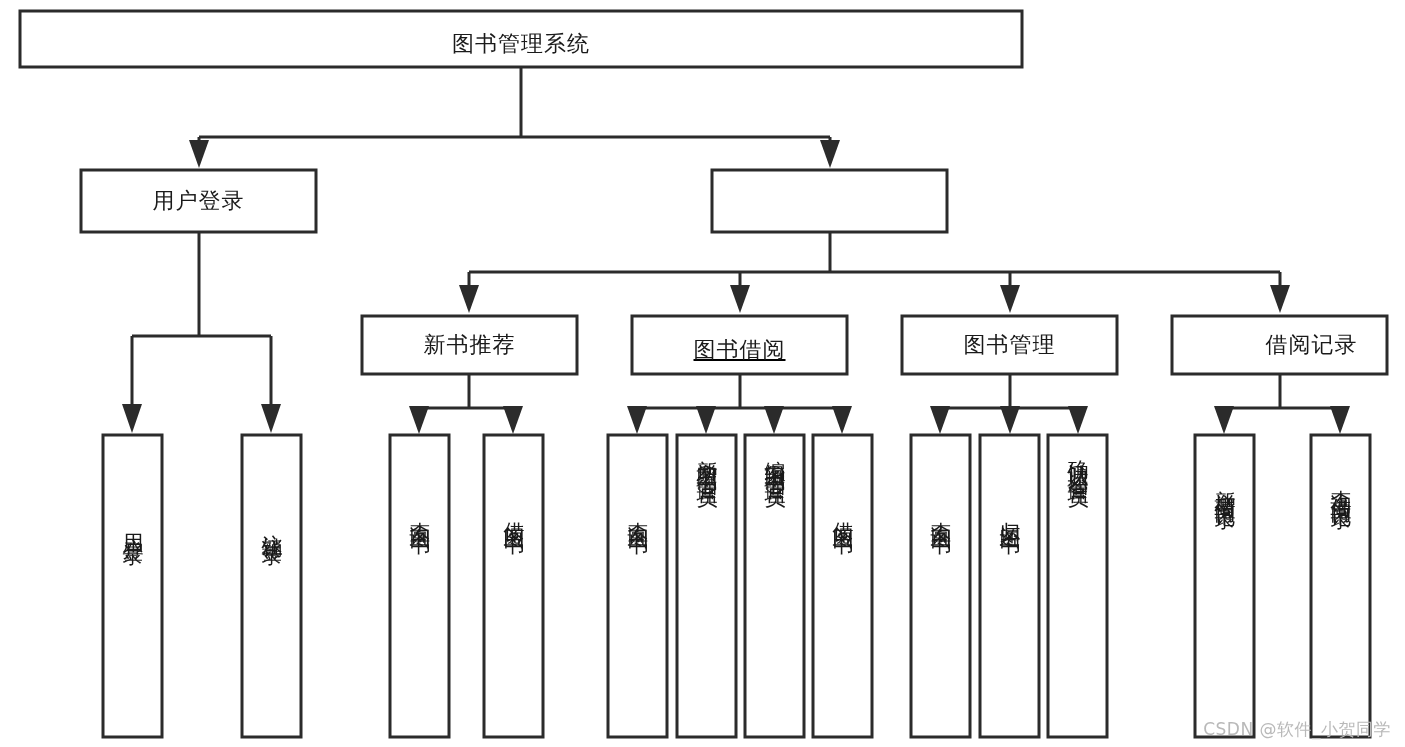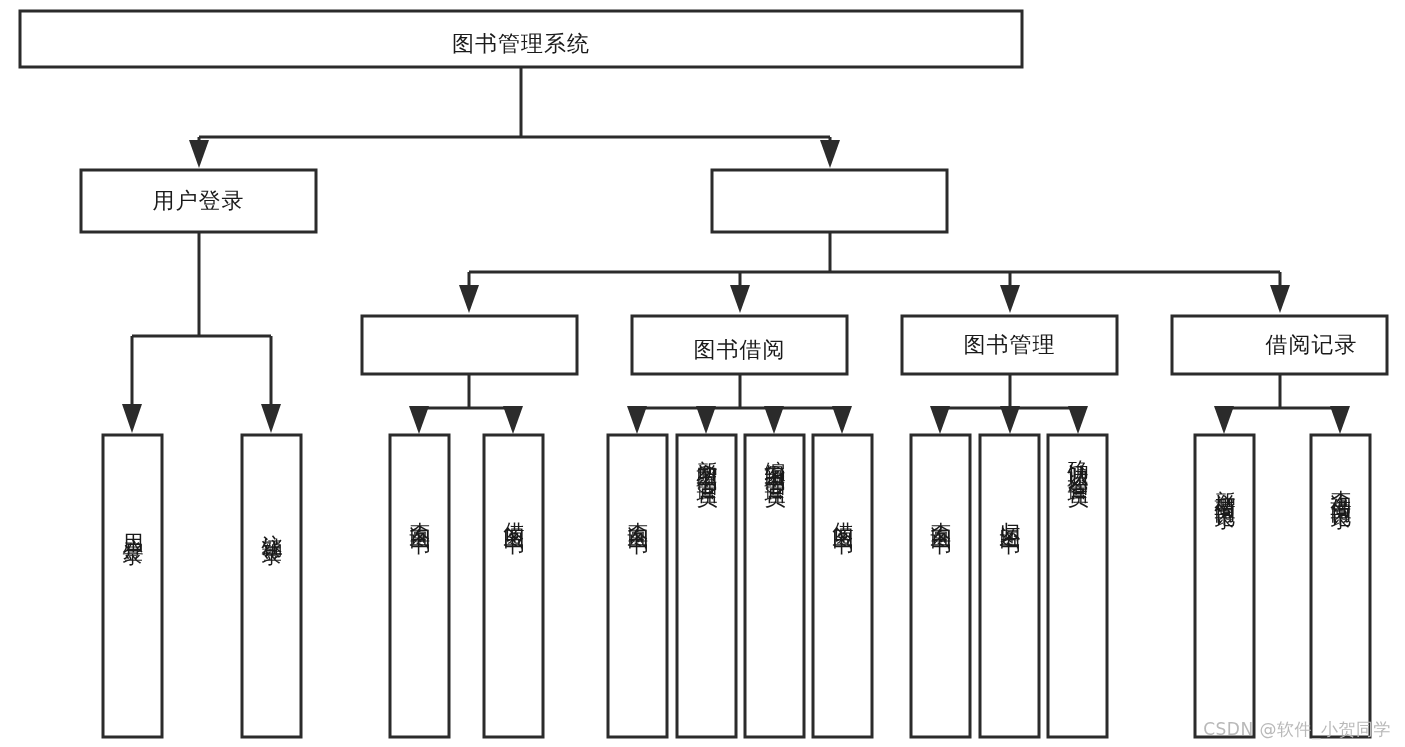--- a/index.html
+++ b/index.html
@@ -196,21 +196,24 @@
   </svg>
 
   <div class="hlabel-wrap" style="left:20px; top:16px; width:1002px; height:56px;">
     <span class="hlabel-text">图书管理系统</span>
   </div>
 
   <div class="hlabel-wrap" style="left:81px; top:170px; width:235px; height:62px;">
     <span class="hlabel-text">用户登录</span>
   </div>
 
-  <div class="hlabel-wrap" style="left:632px; top:316px; width:215px; height:68px;">
+  <div class="hlabel-wrap" style="left:362px; top:316px; width:215px; height:58px;">
+    <span class="hlabel-text">新书推荐</span>
+  </div>
+  <div class="hlabel-wrap" style="left:632px; top:316px; width:215px; height:68px;text-decoration:underline;">
     <span class="hlabel-text">图书借阅</span>
   </div>
   <div class="hlabel-wrap" style="left:902px; top:316px; width:215px; height:58px;">
     <span class="hlabel-text">图书管理</span>
   </div>
   <div class="hlabel-wrap" style="left:1172px; top:316px; width:215px; height:58px;padding-left:32px;">
     <span class="hlabel-text">借阅记录</span>
   </div>
 
   <div class="vlabel-wrap" style="left:103px; top:435px; width:59px; height:302px; padding-top:82px; box-sizing:border-box;">

